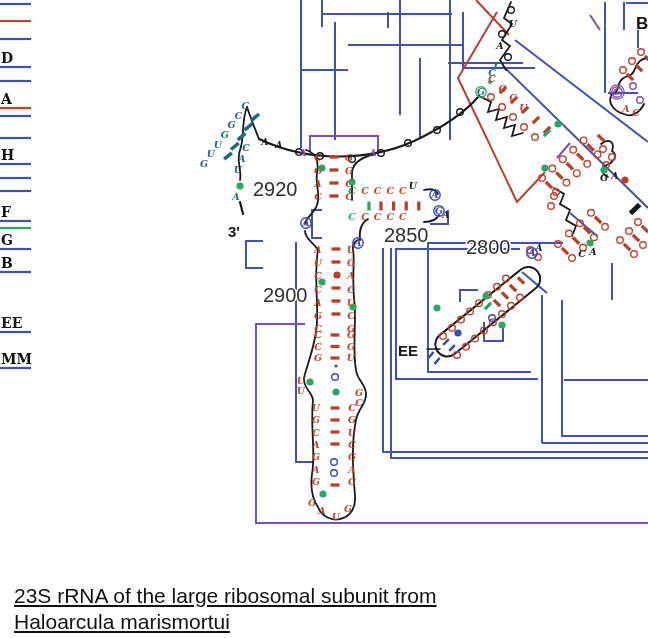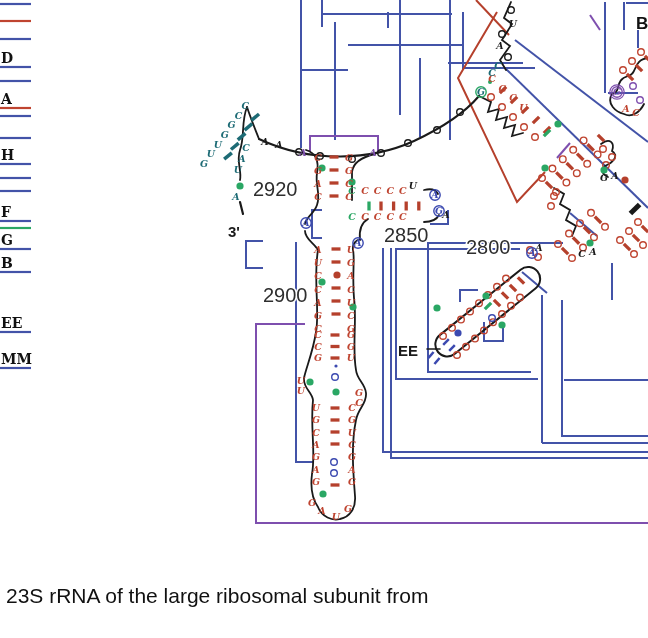--- a/index.html
+++ b/index.html
@@ -1,20 +1,20 @@
 <!DOCTYPE html>
 <html><head>
 <meta charset="utf-8">
 <style>
   html,body{margin:0;padding:0;background:#fff;}
   #stage{position:relative;width:648px;height:638px;background:#fff;overflow:hidden;
          font-family:"Liberation Sans",sans-serif;}
   #rna-svg{position:absolute;left:0;top:0;}
-  #caption{position:absolute;left:6px;top:583px;font-size:21px;line-height:26px;
-           color:#111;font-family:"Liberation Sans",sans-serif;}
+  #caption{position:absolute;left:14px;top:583px;font-size:21px;line-height:26px;
+           color:#111;font-family:"Liberation Sans",sans-serif;text-decoration:underline;}
   text{font-family:"DejaVu Serif",serif;}
   .poslabel{font-family:"Liberation Sans",sans-serif;fill:#2e2e2e;font-size:20px;
             paint-order:stroke;stroke:#ffffff;stroke-width:3px;}
   .smlabel{font-family:"Liberation Sans",sans-serif;fill:#1a1a1a;font-size:15px;font-weight:bold;
            paint-order:stroke;stroke:#ffffff;stroke-width:2px;}
   .cornerlabel{font-family:"Liberation Sans",sans-serif;fill:#111;font-size:17px;font-weight:bold;}
 </style>
 </head>
 <body>
 
@@ -388,14 +388,15 @@
       <text class="poslabel" x="466" y="254">2800</text>
       <text class="poslabel" x="263" y="302">2900</text>
       <text class="smlabel" x="228" y="237">3'</text>
       <text class="smlabel" x="398" y="356">EE</text>
       <text class="cornerlabel" x="636" y="29">B</text>
     </g>
   </svg>
 
   <div id="caption">
     <div>23S rRNA of the large ribosomal subunit from</div>
+    <div>Haloarcula marismortui</div>
   </div>
 </div>
 
 </body></html>

